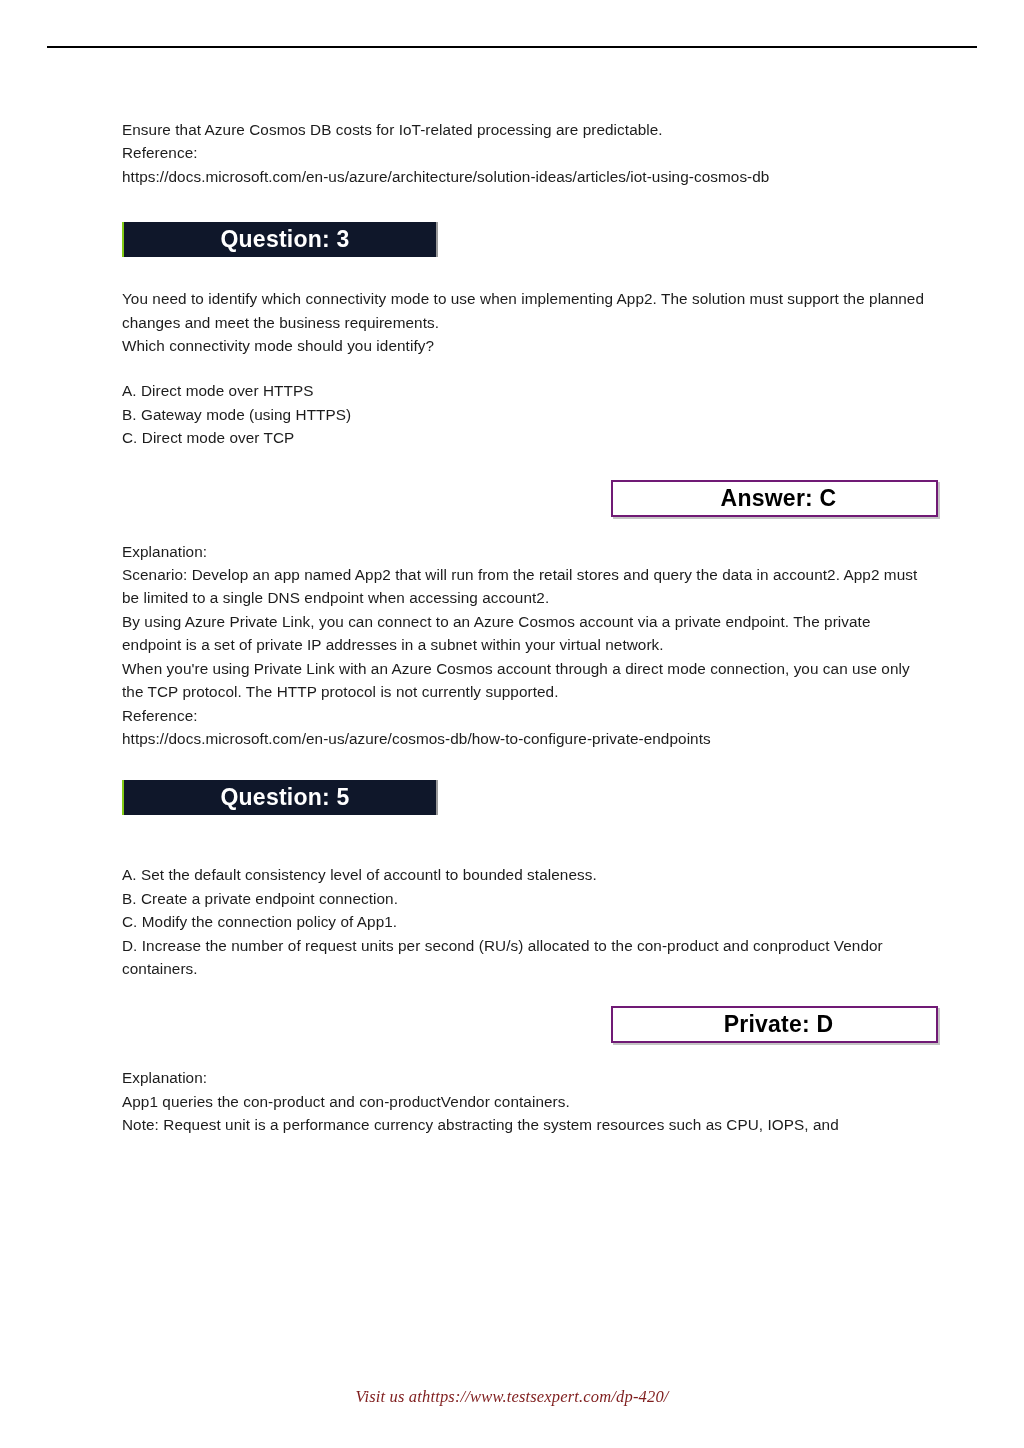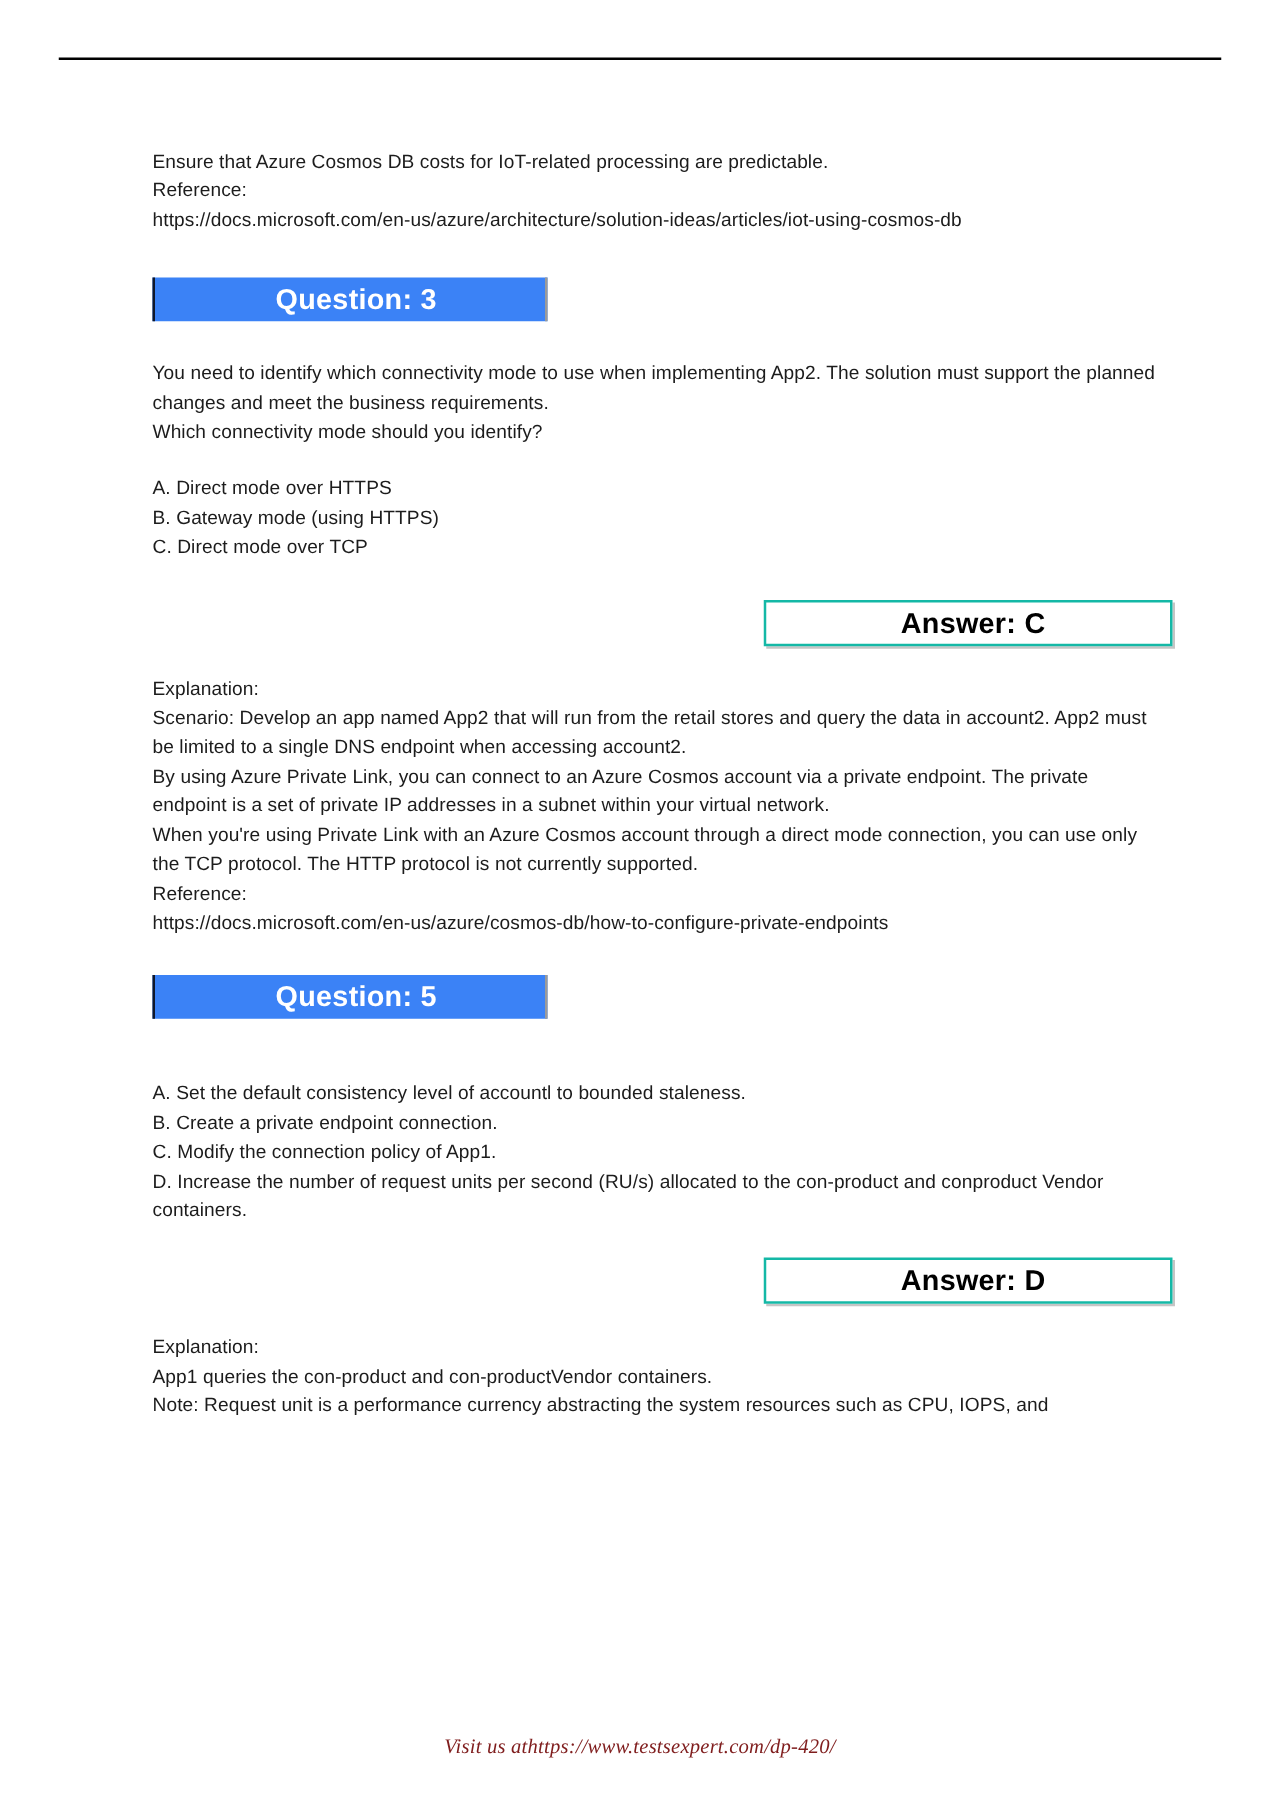--- a/index.html
+++ b/index.html
@@ -60,22 +60,22 @@
     position: relative;
     width: 316px;
     height: 35px;
   }
   .q-banner {
     position: absolute;
     left: 0;
     top: 0;
     width: 316px;
     height: 35px;
-    background: #3b82f6;
-    border-left: 2px solid #0f172a;
+    background: #0f172a;
+    border-left: 2px solid #84cc16;
     border-right: 2px solid #9a9a9a;
     box-sizing: border-box;
     display: flex;
     align-items: center;
     justify-content: center;
   }
   .q-banner-label {
     color: #ffffff;
     font-size: 23px;
     font-weight: bold;
@@ -89,21 +89,21 @@
     position: relative;
     width: 820px;
     height: 38px;
   }
   .answer-box {
     position: absolute;
     right: 4px;
     top: 0;
     width: 327px;
     height: 37px;
-    border: 2px solid #14b8a6;
+    border: 2px solid #701a75;
     box-sizing: border-box;
     background: #ffffff;
     box-shadow: 2px 2px 0 0 rgba(150,150,150,0.55);
     display: flex;
     align-items: center;
     justify-content: center;
   }
   .answer-label {
     font-size: 23px;
     font-weight: bold;
@@ -197,21 +197,21 @@
 
     <p class="para block">A. Set the default consistency level of accountl to bounded staleness.
 B. Create a private endpoint connection.
 C. Modify the connection policy of App1.
 D. Increase the number of request units per second (RU/s) allocated to the con-product and conproduct Vendor containers.</p>
 
     <div class="sp-26"></div>
 
     <div class="answer-row">
       <div class="answer-box">
-        <span class="answer-label">Answer: D</span>
+        <span class="answer-label">Private: D</span>
       </div>
     </div>
 
     <div class="sp-22"></div>
 
     <p class="para block">Explanation:
 App1 queries the con-product and con-productVendor containers.
 Note: Request unit is a performance currency abstracting the system resources such as CPU, IOPS, and</p>
 
   </div>

